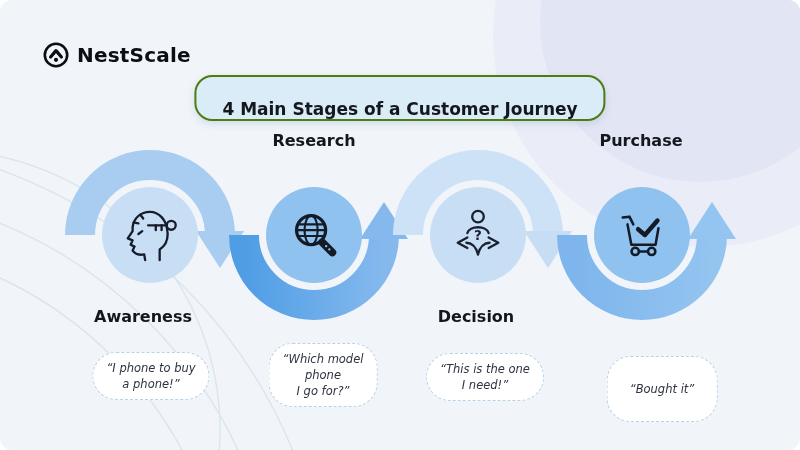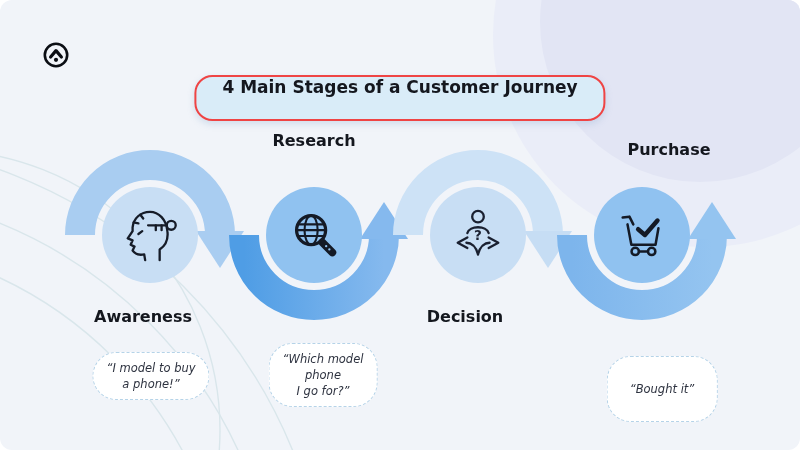--- a/index.html
+++ b/index.html
@@ -4,38 +4,38 @@
 <style>
   html,body{margin:0;padding:0;background:#ffffff;}
   body{width:800px;height:450px;font-family:"DejaVu Sans","Liberation Sans",sans-serif;}
   .canvas{position:relative;width:800px;height:450px;background:#f1f4f9;border-radius:12px;overflow:hidden;}
   .bg-svg{position:absolute;left:0;top:0;width:800px;height:450px;}
 
   .logo{position:absolute;left:42px;top:41px;display:flex;align-items:center;gap:7px;}
   .logo-text{font-size:20px;font-weight:800;color:#0b0e14;letter-spacing:.2px;}
 
   .title-pill{position:absolute;left:50%;top:75px;transform:translateX(-50%);
-    background:#d9ecf8;border:2px solid #ef4444;border-radius:18px;
-    height:42px;display:inline-flex;align-items:flex-start;padding:0 26px;
+    background:#d9ecf8;border:2px solid #4d7c0f;border-radius:18px;
+    height:42px;display:inline-flex;align-items:flex-end;padding:0 26px;
     box-shadow:0 3px 7px rgba(125,160,200,.28);white-space:nowrap;}
   .title-pill span{font-size:17px;font-weight:800;color:#14171e;}
 
   .stage-circle{position:absolute;top:187px;width:96px;height:96px;border-radius:50%;
     display:flex;align-items:center;justify-content:center;}
   .c-awareness{left:102px;background:#c8def4;}
   .c-research{left:266px;background:#90c2f0;}
   .c-decision{left:430px;background:#c8def4;}
   .c-purchase{left:594px;background:#90c2f0;}
 
   .stage-label{position:absolute;transform:translateX(-50%);font-size:16px;font-weight:800;
     color:#14171e;white-space:nowrap;}
   .l-research{left:314px;top:131px;}
-  .l-purchase{left:669px;top:131px;margin-top:9px;}
+  .l-purchase{left:641px;top:131px;}
   .l-awareness{left:143px;top:307px;}
-  .l-decision{left:465px;top:307px;}
+  .l-decision{left:476px;top:307px;}
 
   .bubble{position:absolute;transform:translateX(-50%);background:#ffffff;
     border:1.6px dashed #b5d3e8;border-radius:24px;padding:7px 13px;
     font-size:11.5px;font-style:italic;font-weight:500;color:#2e3340;
     text-align:center;line-height:1.4;white-space:nowrap;}
   .b-awareness{left:151px;top:352px;}
   .b-research{left:323px;top:343px;}
   .b-decision{left:485px;top:353px;}
   .b-purchase{left:662px;top:356px;padding:24px 22px;}
   .bubble .line{display:block;}
@@ -77,20 +77,21 @@
       <polygon points="688,239 736,239 712,202" fill="#94c4f0"></polygon>
     </g>
   </svg>
 
   <div class="logo">
     <svg class="icon-svg" width="28" height="28" viewBox="0 0 28 28">
       <circle cx="14" cy="14" r="11.2" fill="none" stroke="#0b0e14" stroke-width="2.6"></circle>
       <path d="M 8.6 16 L 14 9.6 L 19.4 16" fill="none" stroke="#0b0e14" stroke-width="3.2" stroke-linecap="round" stroke-linejoin="round"></path>
       <circle cx="14" cy="18.8" r="2.1" fill="#0b0e14"></circle>
     </svg>
+    <span class="logo-text">NestScale</span>
   </div>
 
   <div class="title-pill">
     <span>4 Main Stages of a Customer Journey</span>
   </div>
 
   <div class="stage-label l-research">Research</div>
   <div class="stage-label l-purchase">Purchase</div>
   <div class="stage-label l-awareness">Awareness</div>
   <div class="stage-label l-decision">Decision</div>
@@ -141,25 +142,29 @@
         <path d="M 15 19 L 19 40 L 44 40 L 47 23"></path>
         <circle cx="23" cy="47" r="3.8"></circle>
         <circle cx="40" cy="47" r="3.8"></circle>
         <path d="M 27 47 L 36 47"></path>
         <path d="M 26 24 L 33 30 L 46 15" stroke-width="4.6"></path>
       </g>
     </svg>
   </div>
 
   <div class="bubble b-awareness">
-    <span class="line">“I model to buy</span>
+    <span class="line">“I phone to buy</span>
     <span class="line">a phone!”</span>
   </div>
   <div class="bubble b-research">
     <span class="line">“Which model</span>
     <span class="line">phone</span>
     <span class="line">I go for?”</span>
+  </div>
+  <div class="bubble b-decision">
+    <span class="line">“This is the one</span>
+    <span class="line">I need!”</span>
   </div>
   <div class="bubble b-purchase">
     <span class="line">“Bought it”</span>
   </div>
 
 </div>
 
 </body></html>

